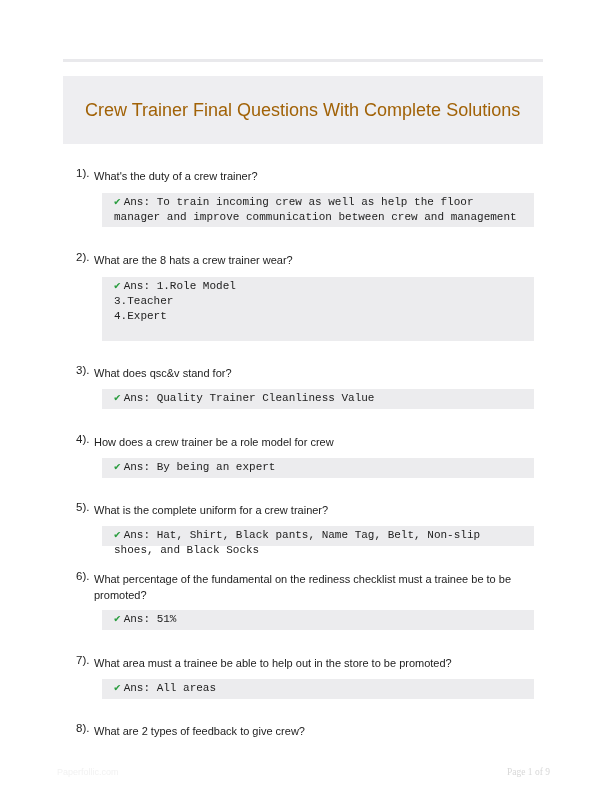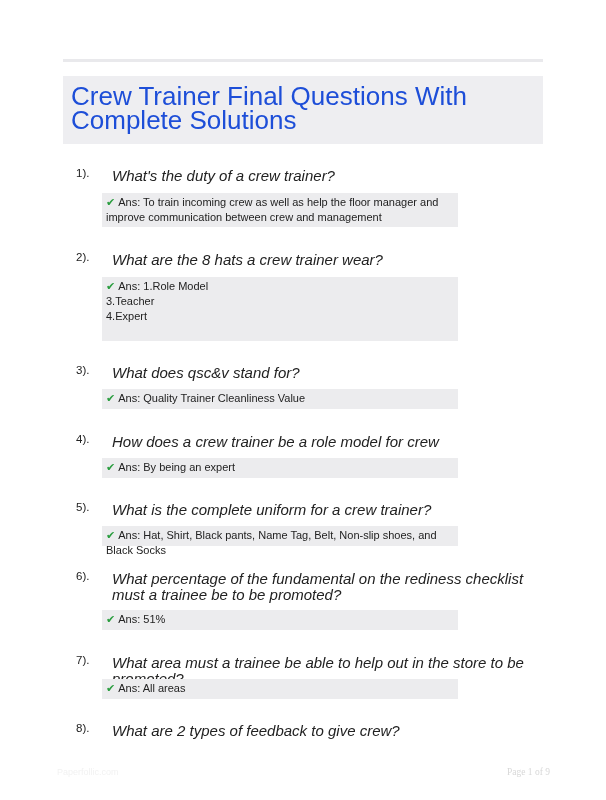--- a/index.html
+++ b/index.html
@@ -1,24 +1,24 @@
 <!DOCTYPE html>
 <html><head>
 <meta charset="utf-8">
 <style>
   html, body { margin: 0; padding: 0; background: #ffffff; }
   body { width: 606px; height: 800px; position: relative; overflow: hidden;
          font-family: "Liberation Sans", "DejaVu Sans", sans-serif; color: #1f1f1f; }
   .top-rule { position: absolute; left: 63px; top: 59px; width: 480px; height: 3px; background: #e9e9ec; }
   .title-box { position: absolute; left: 63px; top: 76px; width: 480px; height: 68px; background: #eeeef1; box-sizing: border-box; padding: 9px 8px 0 8px; }
-  .title { font-size: 26px; line-height: 23.5px; color: #1d4ed8; margin: 0; font-weight: normal; }
+  .title { font-size: 18px; line-height: 23.5px; color: #a16207; margin: 14px; font-weight: normal; }
   .qa { position: absolute; left: 0; width: 606px; }
   .qnum { position: absolute; left: 76px; top: 0; font-size: 11.5px; color: #222; }
-  .qtext { position: absolute; left: 112px; top: 1px; width: 430px; font-size: 15px; line-height: 16px; color: #222; font-style: italic; }
-  .ans { position: absolute; left: 102px; width: 356px; background: #ececee; box-sizing: border-box; padding: 2px 4px; font-size: 11px; line-height: 15px; color: #222; }
+  .qtext { position: absolute; left: 94px; top: 1px; width: 430px; font-size: 11px; line-height: 16px; color: #222; }
+  .ans { position: absolute; left: 102px; width: 432px; background: #ececee; box-sizing: border-box; padding: 2px 12px; font-size: 11px; line-height: 15px; color: #222; font-family: Liberation Mono, monospace; }
   .check { color: #2a9d3f; font-size: 11px; margin-right: 3px; }
   .ans-line { display: block; white-space: pre-wrap; }
   .footer-left { position: absolute; left: 57px; top: 767px; font-size: 9px; color: #f2f2f2; }
   .footer-right { position: absolute; left: 507px; top: 767px; font-size: 9.5px; color: #d8d8d8; font-family: "Liberation Serif", serif; }
 </style>
 </head>
 <body>
 
 <div class="top-rule"></div>
 

